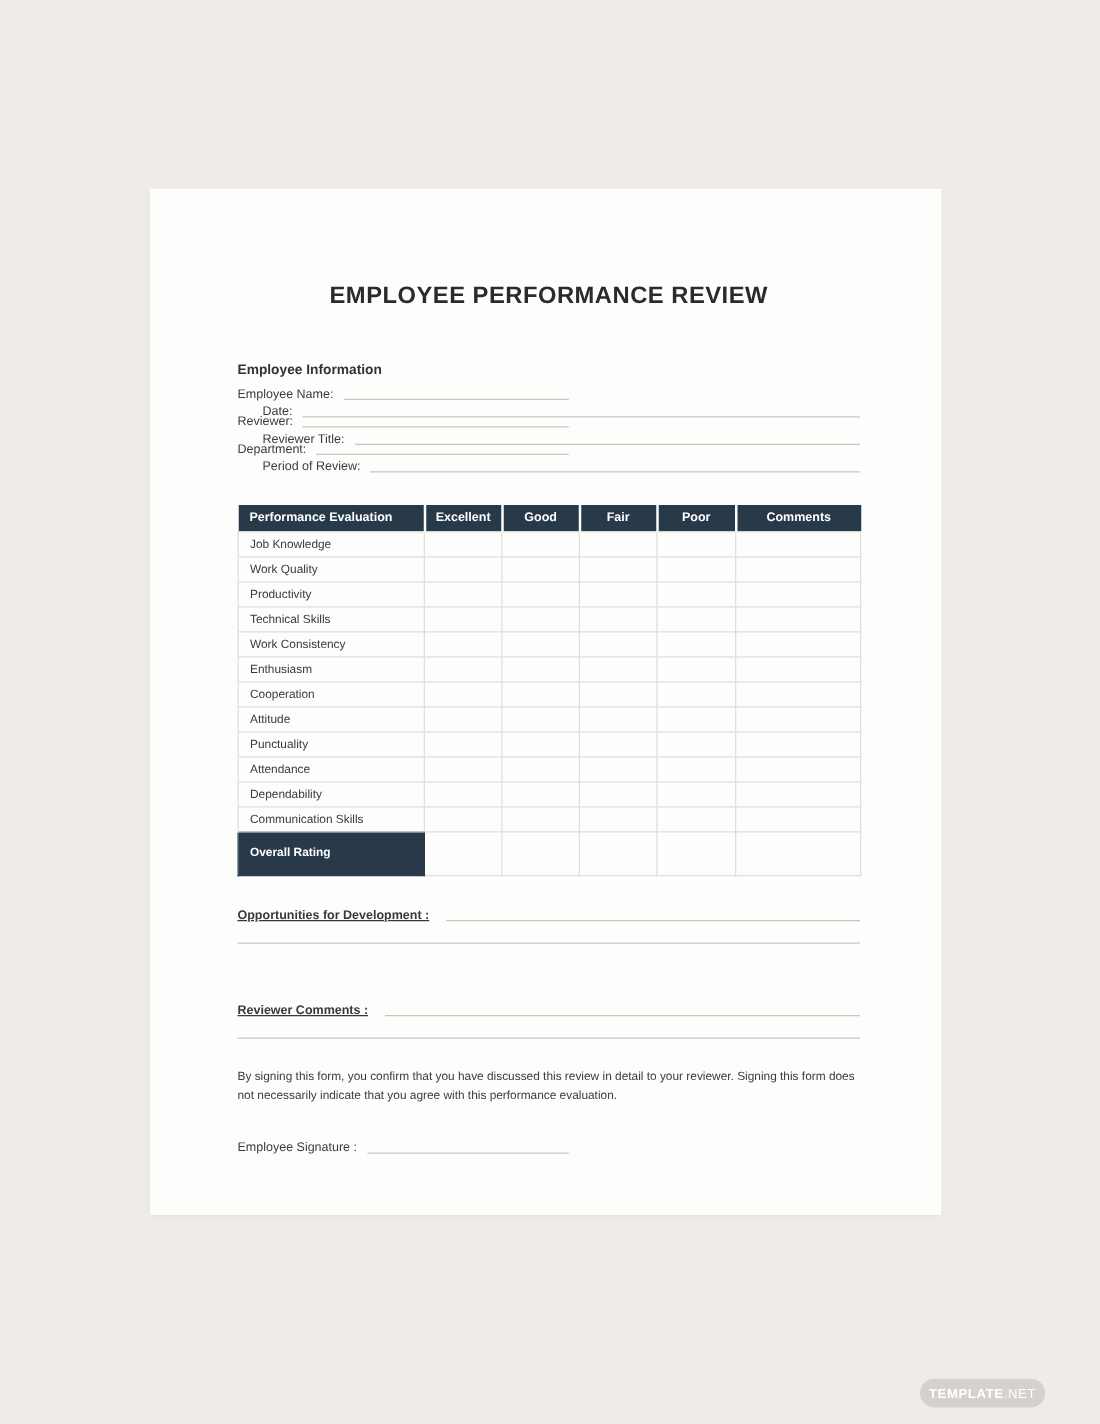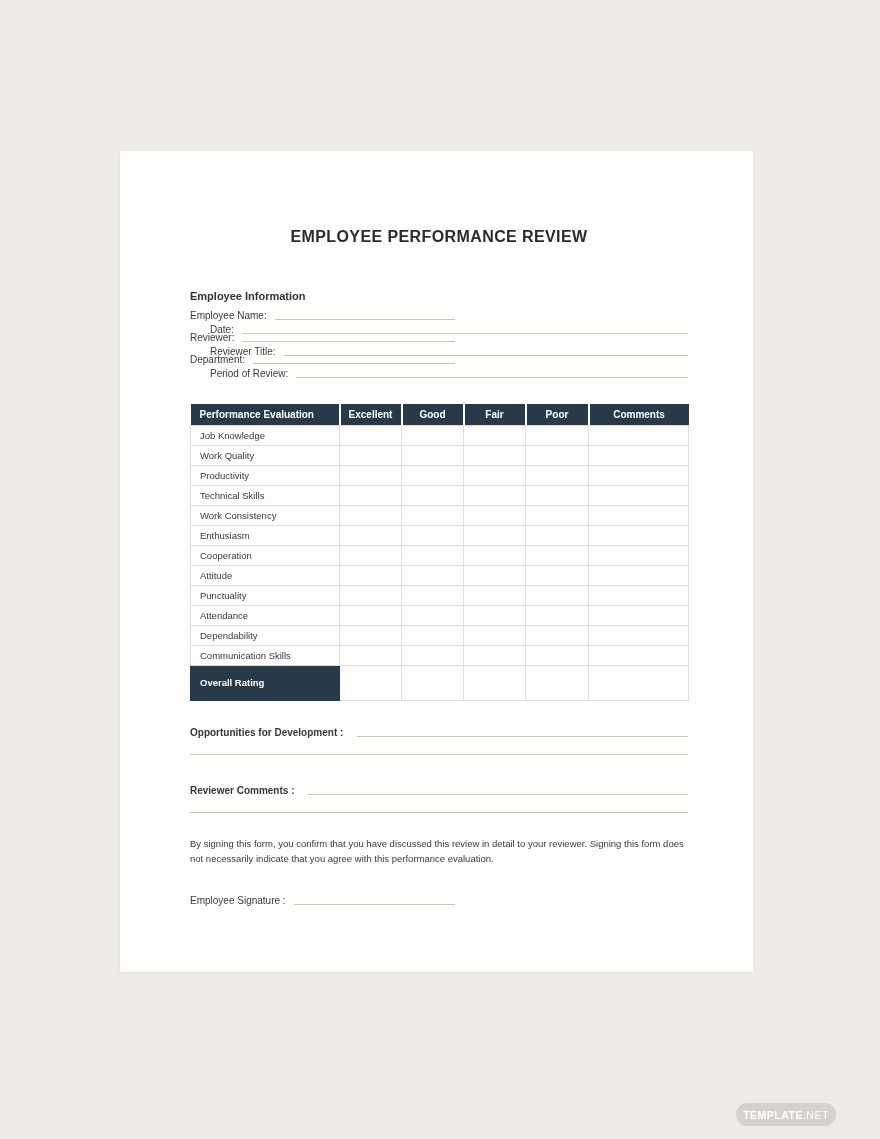--- a/index.html
+++ b/index.html
@@ -12,21 +12,21 @@
   }
   .paper {
     position: absolute;
     left: 120px; top: 151px;
     width: 633px; height: 821px;
     background: #fdfdfc;
     box-shadow: 0 1px 4px rgba(0,0,0,0.05);
     padding: 76px 65px 0 70px;
   }
   .doc-title {
-    font-size: 16px;
+    font-size: 19px;
     font-weight: bold;
     letter-spacing: 0.4px;
     color: #2b2b2b;
     text-align: center;
     line-height: 19px;
   }
   .info-section { margin-top: 44px; }
   .section-heading {
     font-size: 11px;
     font-weight: bold;
@@ -94,27 +94,28 @@
     font-weight: bold;
     border-color: #28394a;
   }
   .comment-block { margin-top: 24px; }
   .comment-head { display: flex; align-items: flex-end; height: 13px; }
   .comment-label {
     font-size: 10px;
     font-weight: bold;
     color: #383838;
     white-space: nowrap;
+    text-decoration: underline;
   }
   .comment-head .fill-line { margin-left: 14px; margin-bottom: 1px; }
   .wide-line {
     margin-top: 16px;
     border-bottom: 1px solid #c9c5c1;
   }
-  .comment-block.second { margin-top: 28px; }
+  .comment-block.second { margin-top: 46px; }
   .disclaimer {
     margin-top: 23px;
     font-size: 9.5px;
     line-height: 1.6;
     color: #3b3b3b;
   }
   .signature-row { margin-top: 20px; display: flex; height: 22px; }
   .badge {
     position: absolute;
     left: 736px; top: 1103px;

